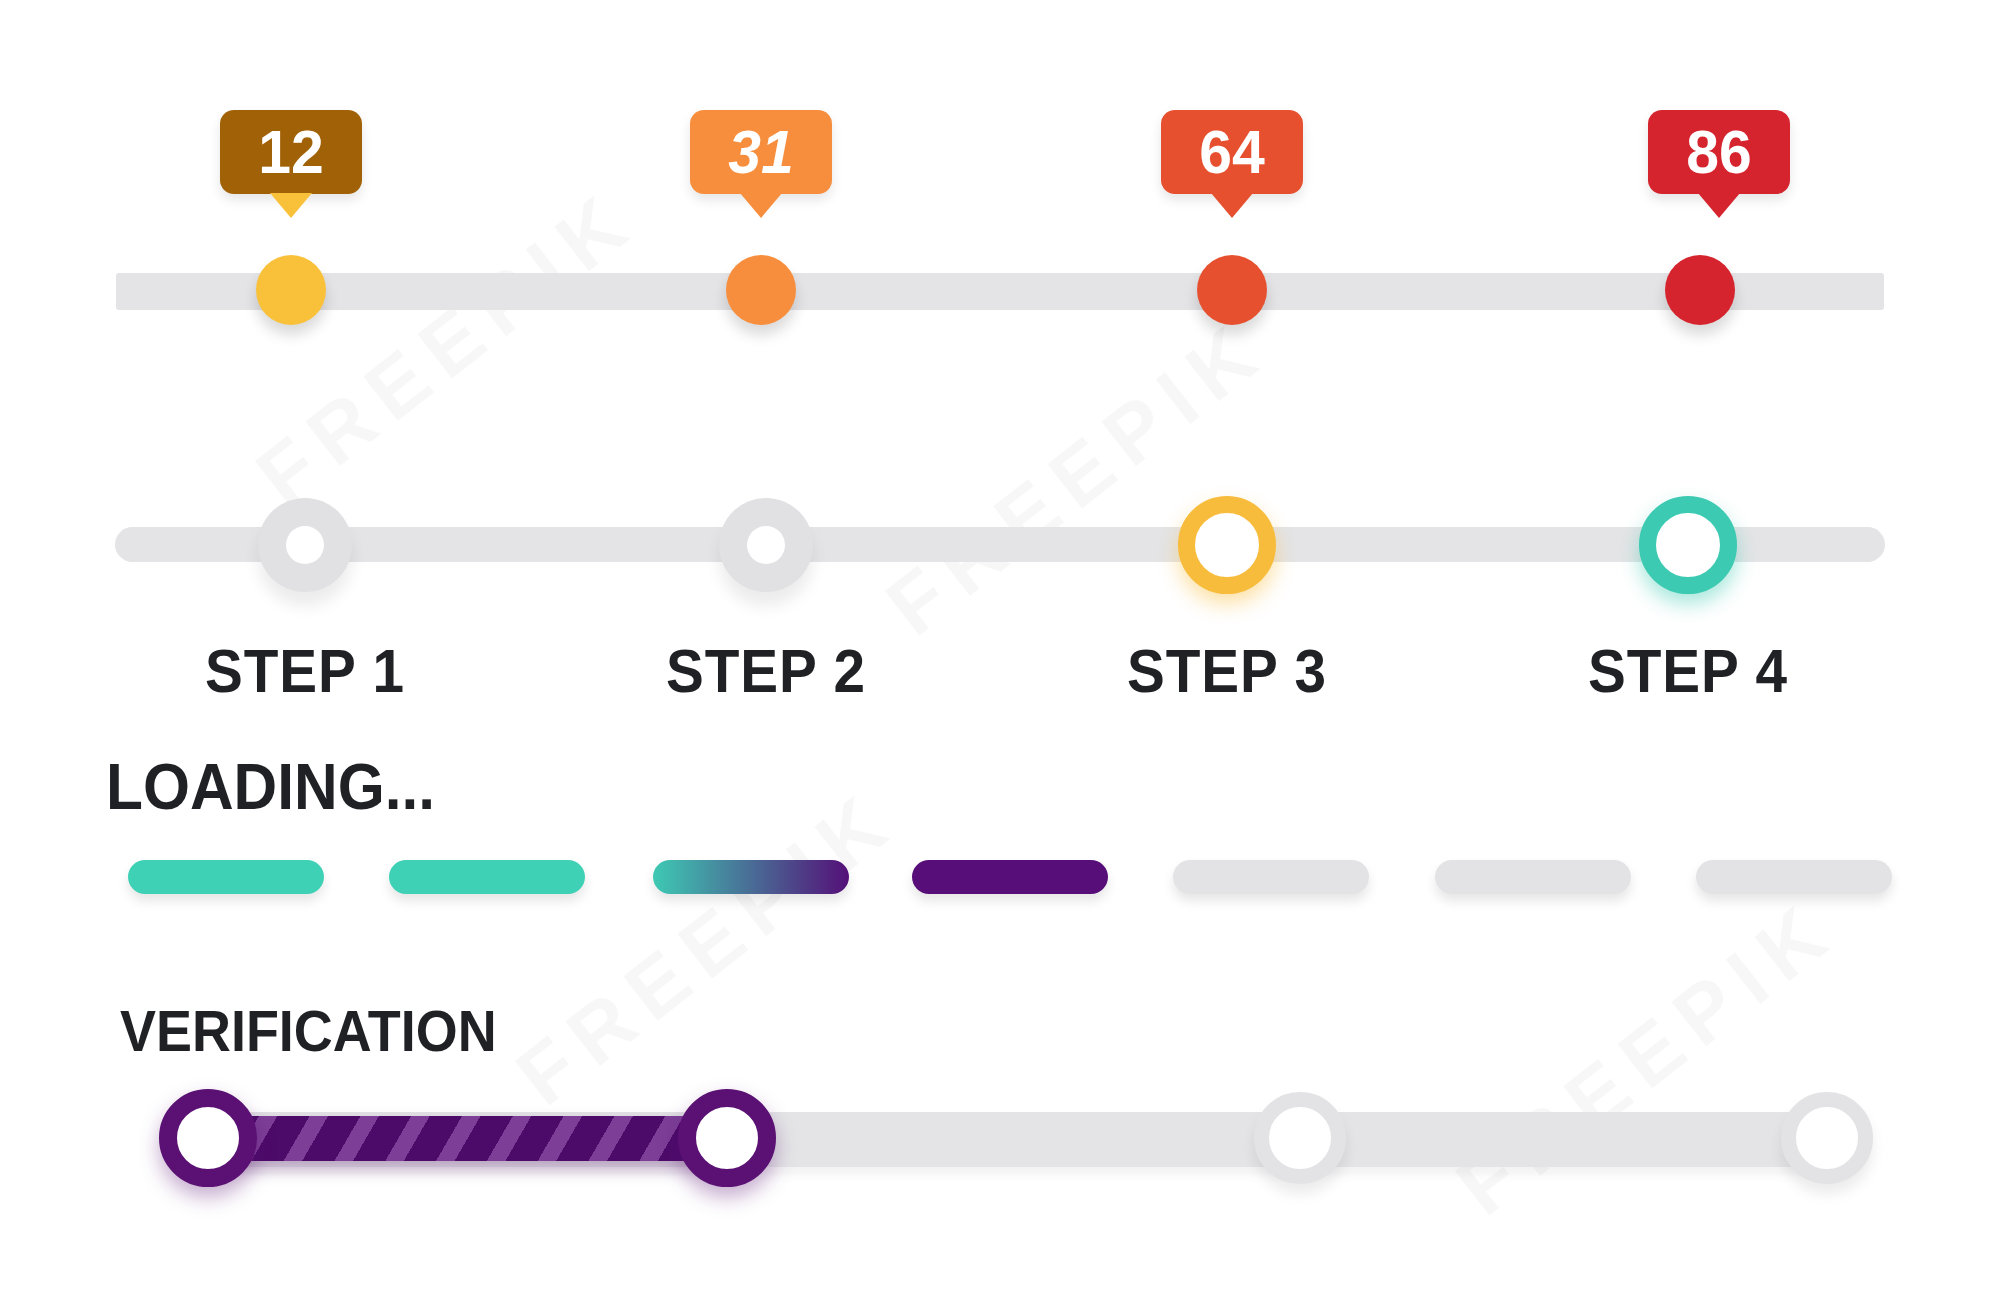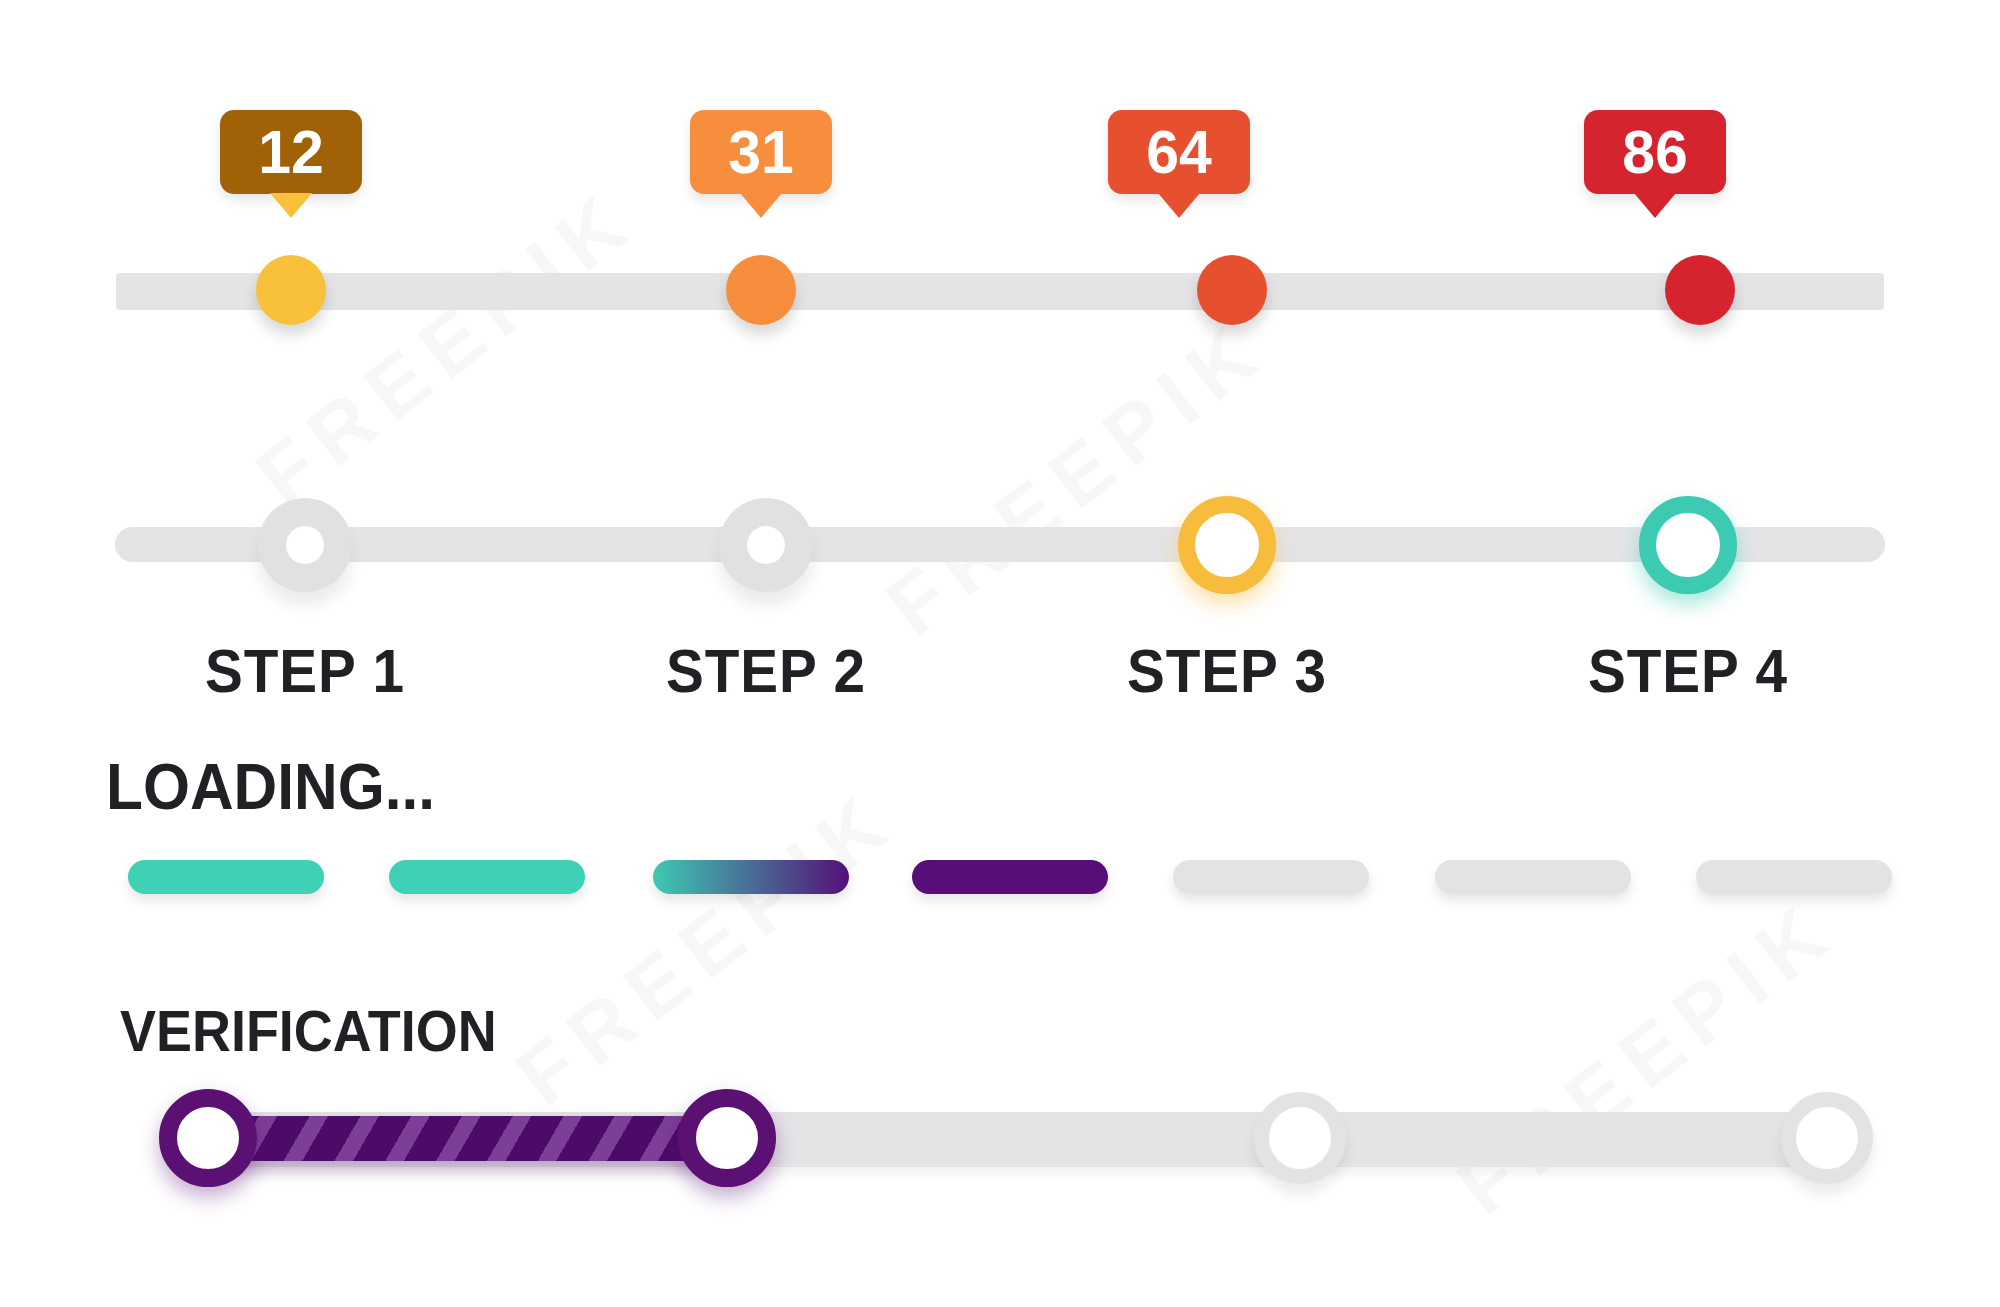--- a/index.html
+++ b/index.html
@@ -94,29 +94,29 @@
   <div class="wm" style="left:480px;top:900px">FREEPIK</div>
   <div class="wm" style="left:1420px;top:1010px">FREEPIK</div>
 
   <div>
     <div class="track1" style="background: rgb(228, 228, 230);"></div>
 
     <div class="badge" style="left: 220px; background: #a16207;">
       <span class="badge-value">12</span>
       <span class="badge-tail" style="border-top-color: rgb(249, 193, 57);"></span>
     </div>
-    <div class="badge" style="left: 690px; background: rgb(247, 142, 61);">
+    <div class="badge" style="left: 690px; background: rgb(247, 142, 61); font-style: italic;">
       <span class="badge-value">31</span>
       <span class="badge-tail" style="border-top-color: rgb(247, 142, 61);"></span>
     </div>
-    <div class="badge" style="left: 1108px; background: rgb(230, 80, 47);">
+    <div class="badge" style="left: 1161px; background: rgb(230, 80, 47);">
       <span class="badge-value">64</span>
       <span class="badge-tail" style="border-top-color: rgb(230, 80, 47);"></span>
     </div>
-    <div class="badge" style="left: 1584px; background: rgb(214, 36, 46);">
+    <div class="badge" style="left: 1648px; background: rgb(214, 36, 46);">
       <span class="badge-value">86</span>
       <span class="badge-tail" style="border-top-color: rgb(214, 36, 46);"></span>
     </div>
 
     <div class="dot" style="left: 256px; background: rgb(249, 193, 57);"></div>
     <div class="dot" style="left: 726px; background: rgb(247, 142, 61);"></div>
     <div class="dot" style="left: 1197px; background: rgb(230, 80, 47);"></div>
     <div class="dot" style="left: 1665px; background: rgb(214, 36, 46);"></div>
   </div>
 

